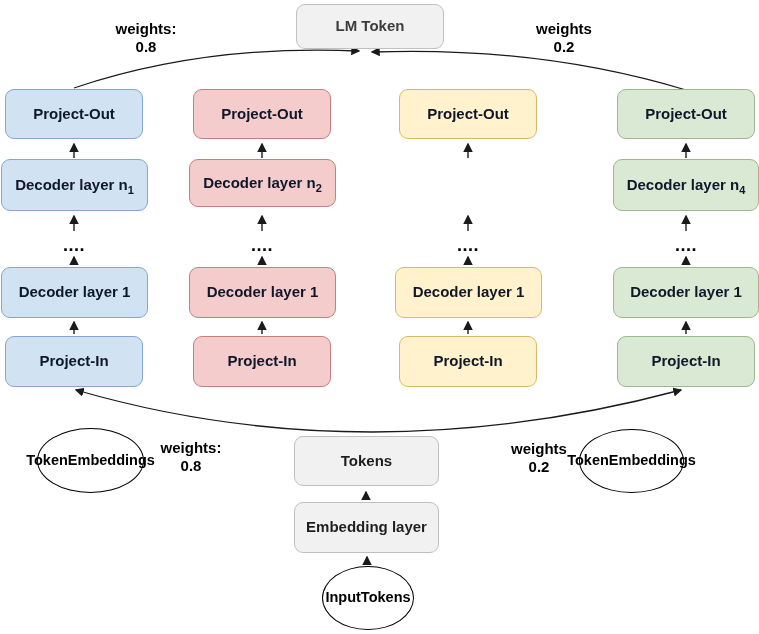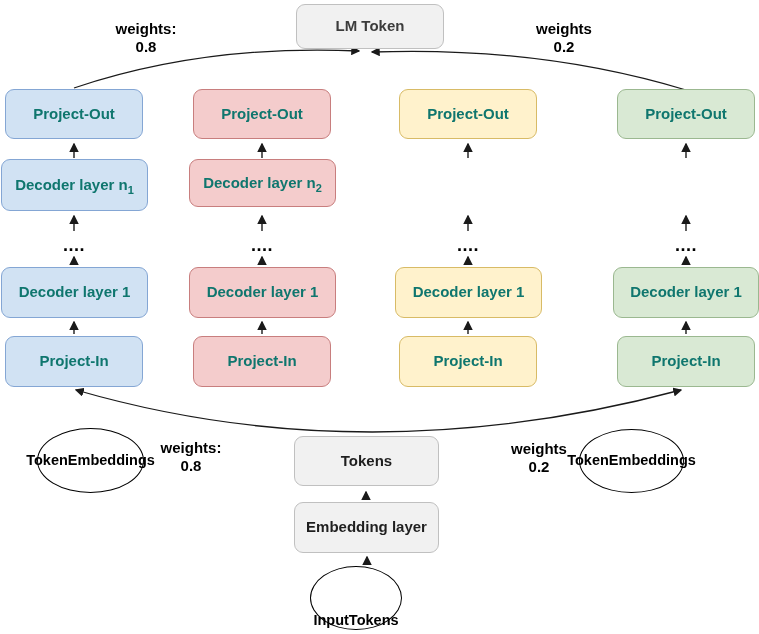--- a/index.html
+++ b/index.html
@@ -14,21 +14,21 @@
   .arrows-layer { position: absolute; left: 0; top: 0; width: 759px; height: 634px; }
   .box {
     position: absolute;
     box-sizing: border-box;
     display: flex;
     align-items: center;
     justify-content: center;
     text-align: center;
     font-weight: bold;
     font-size: 15px;
-    color: #0f766e;
+    color: #0f172a;
     border-radius: 9px;
     border: 1.5px solid;
     line-height: 1.1;
   }
   .box sub { font-size: 11px; line-height: 0; }
   .blue   { background: #d1e2f3; border-color: #84a6d4; }
   .red    { background: #f4cccc; border-color: #c87e7e; }
   .yellow { background: #fff2cc; border-color: #d8bb66; }
   .green  { background: #d9e9d4; border-color: #9bb890; }
   .gray   { background: #f1f1f1; border-color: #c0c0c0; color: #3c3c3c; }
@@ -146,20 +146,23 @@
   <div class="dots" style="left:244px; top:240px;">....</div>
   <div class="box red" style="left:189px; top:267px; width:147px; height:51px;">Decoder layer 1</div>
   <div class="box red" style="left:193px; top:336px; width:138px; height:51px;">Project-In</div>
 
   <div class="box yellow" style="left:399px; top:89px; width:138px; height:50px;">Project-Out</div>
   <div class="dots" style="left:450px; top:240px;">....</div>
   <div class="box yellow" style="left:395px; top:267px; width:147px; height:51px;">Decoder layer 1</div>
   <div class="box yellow" style="left:399px; top:336px; width:138px; height:51px;">Project-In</div>
 
   <div class="box green" style="left:617px; top:89px; width:138px; height:50px;">Project-Out</div>
+  <div class="box green" style="left:613px; top:159px; width:146px; height:52px;">
+    <span><span>Decoder layer n</span><sub>4</sub></span>
+  </div>
   <div class="dots" style="left:668px; top:240px;">....</div>
   <div class="box green" style="left:613px; top:267px; width:146px; height:51px;">Decoder layer 1</div>
   <div class="box green" style="left:617px; top:336px; width:138px; height:51px;">Project-In</div>
 
   <div class="ellipse" style="left:37px; top:428px; width:107px; height:65px;">
     <div>Token</div>
     <div>Embeddings</div>
   </div>
   <div class="wlabel" style="left:136px; top:439px;">
     <div>weights:</div>
@@ -170,18 +173,18 @@
     <div>weights</div>
     <div>0.2</div>
   </div>
   <div class="ellipse" style="left:579px; top:429px; width:105px; height:64px;">
     <div>Token</div>
     <div>Embeddings</div>
   </div>
 
   <div class="box gray dark-label" style="left:294px; top:436px; width:145px; height:50px;">Tokens</div>
   <div class="box gray dark-label" style="left:294px; top:502px; width:145px; height:51px;">Embedding layer</div>
-  <div class="ellipse" style="left:310px; top:566px; width:92px; height:64px;align-items:flex-end;">
+  <div class="ellipse" style="left:322px; top:566px; width:92px; height:64px;">
     <div>Input</div>
     <div>Tokens</div>
   </div>
 
 </div>
 
 </body></html>

